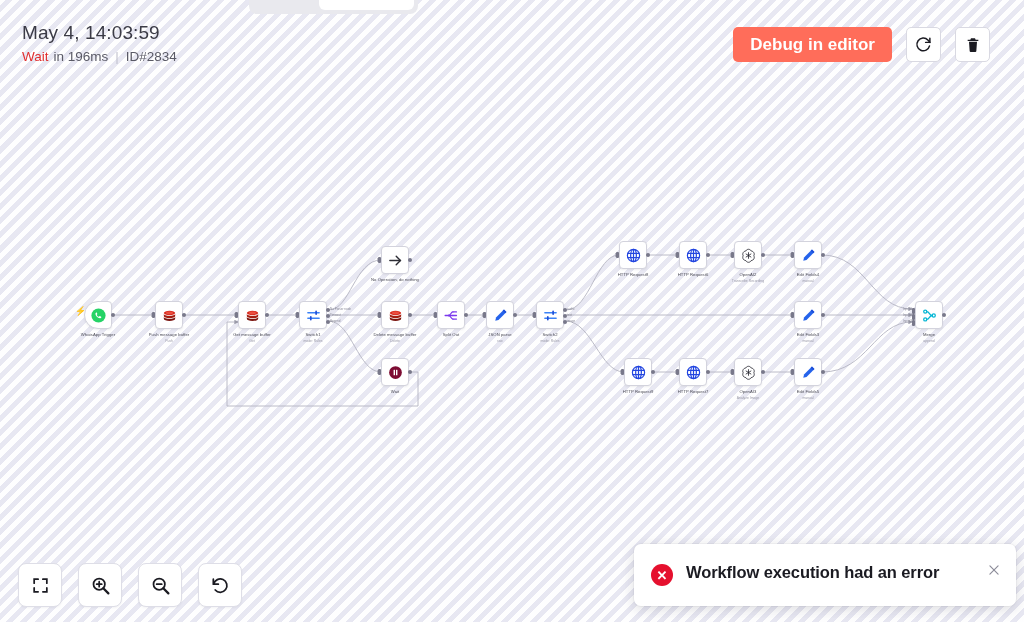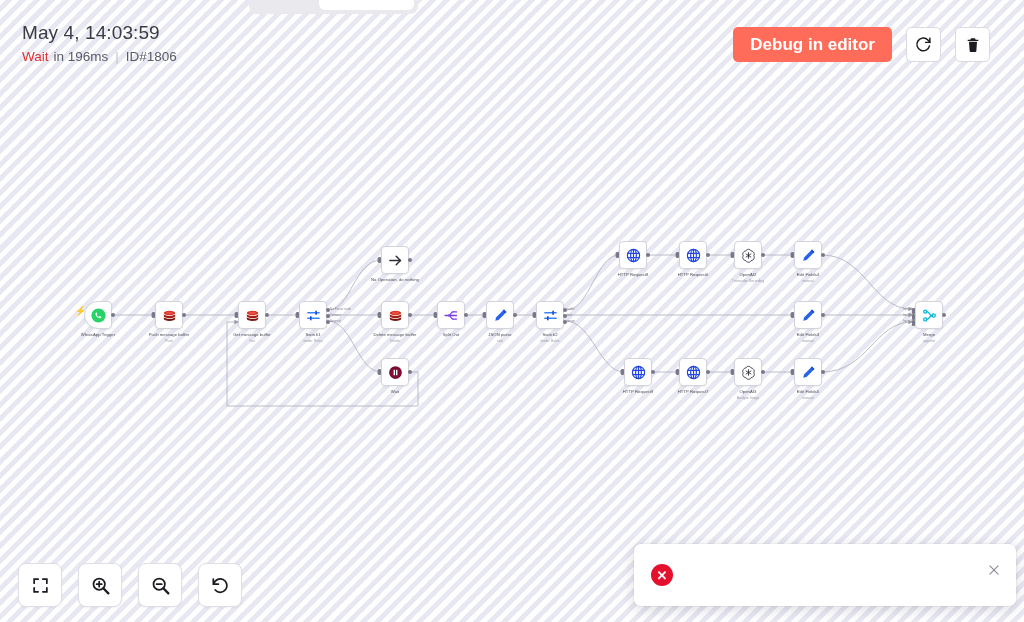--- a/index.html
+++ b/index.html
@@ -527,41 +527,42 @@
     <div class="tab">Editor</div>
     <div class="tab active">Executions</div>
   </div>
 
   <div class="header">
     <div class="exec-title">May 4, 14:03:59</div>
     <div class="exec-meta">
       <span class="exec-status">Wait</span>
       <span>in 196ms</span>
       <span class="exec-sep">|</span>
-      <span>ID#1806</span>
+      <span>ID#2834</span>
     </div>
     <div class="hdr-actions">
       <button class="btn-debug">Debug in editor</button>
       <div class="icon-btn">
         <svg width="17" height="17" viewBox="0 0 24 24" fill="none" stroke="#1b1b22" stroke-width="2.1" stroke-linecap="round" stroke-linejoin="round">
           <polyline points="21 3 21 9 15 9"></polyline>
           <path d="M20.5 14a9 9 0 1 1-2.3-8.4L21 9"></path>
         </svg>
       </div>
       <div class="icon-btn">
         <svg width="16" height="16" viewBox="0 0 24 24" fill="#1b1b22">
           <path d="M9 2h6l1 2h4v2H4V4h4l1-2zM6 7h12l-1 14a1.5 1.5 0 0 1-1.5 1.4h-7A1.5 1.5 0 0 1 7 21L6 7z"></path>
         </svg>
       </div>
     </div>
   </div>
 
   <div class="toast">
     <div class="toast-icon">✕</div>
     <div class="toast-body">
+      <div class="toast-title">Workflow execution had an error</div>
     </div>
     <div class="toast-close">
       <svg width="14" height="14" viewBox="0 0 24 24" stroke="#8c8c99" stroke-width="2" stroke-linecap="round">
         <line x1="5" y1="5" x2="19" y2="19"></line>
           <line x1="19" y1="5" x2="5" y2="19"></line>
       </svg>
     </div>
   </div>
 
   <div class="zoom-controls">

